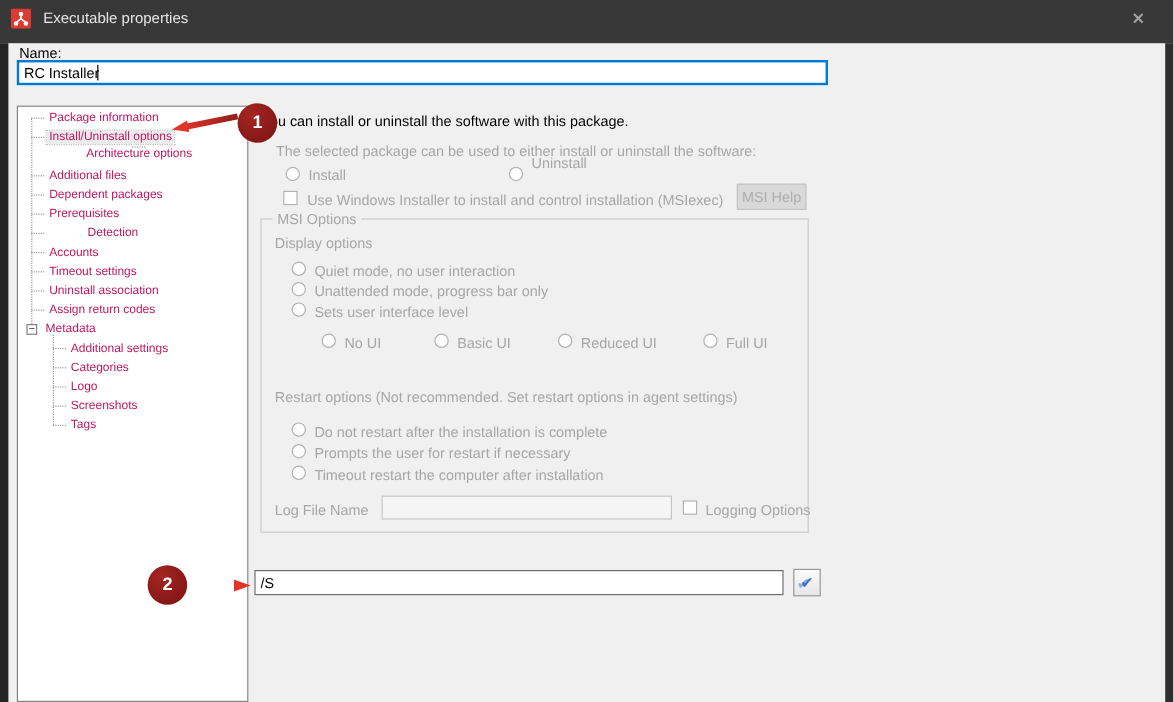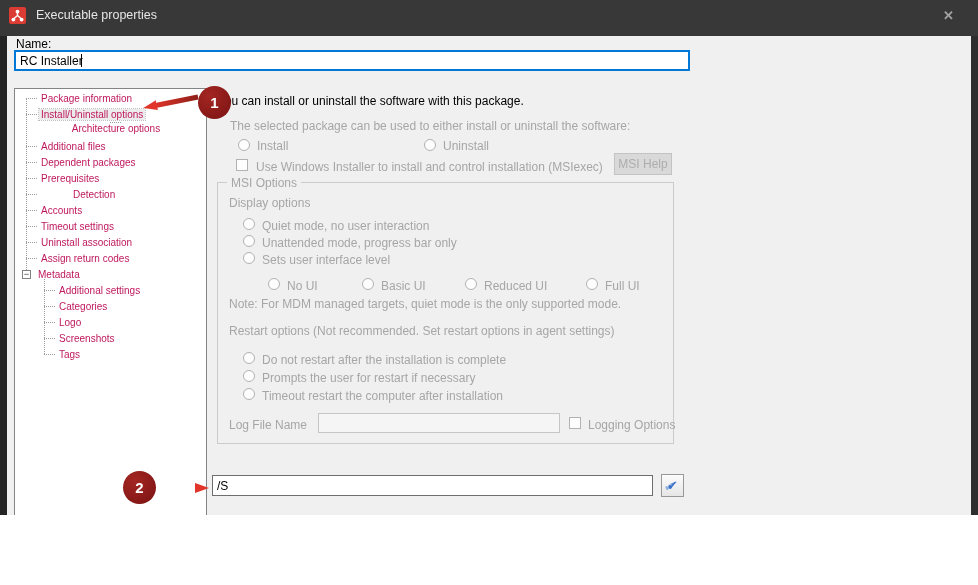--- a/index.html
+++ b/index.html
@@ -1,16 +1,16 @@
 <!DOCTYPE html>
 <html><head>
 <meta charset="utf-8">
 <style>
   html,body{margin:0;padding:0;background:#fff;}
-  .frame{position:relative;width:978px;height:515px;background:#f0f0f0;
+  .frame{position:relative;width:978px;height:585px;background:#f0f0f0;
          font-family:"Liberation Sans",sans-serif;overflow:hidden;}
 
   
   .titlebar{position:absolute;left:0;top:0;width:978px;height:36px;background:#383838;
             display:flex;align-items:center;padding:0 0 6px 9px;box-sizing:border-box;}
   .appicon{width:17px;height:17px;margin-right:10px;flex:none;}
   .title{color:#e6e6e6;font-size:12.5px;}
   .close{margin-left:auto;margin-right:24px;color:#a2a2a2;font-size:13px;font-weight:bold;cursor:default;}
   .edge{position:absolute;top:36px;height:549px;background:#242424;}
   .edge.l{left:0;width:7px;}
@@ -166,21 +166,21 @@
         <span class="tlabel">Tags</span>
       </div>
   </div>
 
   <div class="txt" style="left:218px;top:94px;">You can install or uninstall the software with this package.</div>
   <div class="gtxt" style="left:230px;top:119px;">The selected package can be used to either install or uninstall the software:</div>
 
   <span class="radio" style="left:238px;top:139px;"></span>
   <div class="gtxt" style="left:257px;top:139px;">Install</div>
   <span class="radio" style="left:424px;top:139px;"></span>
-  <div class="gtxt" style="left:443px;top:139px;text-align:right;">Uninstall</div>
+  <div class="gtxt" style="left:443px;top:129px;text-align:right;">Uninstall</div>
 
   <span class="cbx" style="left:236px;top:159px;"></span>
   <div class="gtxt" style="left:256px;top:160px;">Use Windows Installer to install and control installation (MSIexec)</div>
   <div class="btn-disabled">MSI Help</div>
 
   <div class="groupbox"></div>
   <div class="legend">MSI Options</div>
   <div class="gtxt" style="left:229px;top:196px;">Display options</div>
 
   <span class="radio" style="left:243px;top:218px;"></span>
@@ -192,21 +192,20 @@
 
   <span class="radio" style="left:268px;top:278px;"></span>
   <div class="gtxt" style="left:287px;top:279px;">No UI</div>
   <span class="radio" style="left:362px;top:278px;"></span>
   <div class="gtxt" style="left:381px;top:279px;">Basic UI</div>
   <span class="radio" style="left:465px;top:278px;"></span>
   <div class="gtxt" style="left:484px;top:279px;">Reduced UI</div>
   <span class="radio" style="left:586px;top:278px;"></span>
   <div class="gtxt" style="left:605px;top:279px;">Full UI</div>
 
-  <div class="gtxt" style="left:229px;top:297px;">Note: For MDM managed targets, quiet mode is the only supported mode.</div>
   <div class="gtxt" style="left:229px;top:324px;">Restart options (Not recommended. Set restart options in agent settings)</div>
 
   <span class="radio" style="left:243px;top:352px;"></span>
   <div class="gtxt" style="left:262px;top:353px;">Do not restart after the installation is complete</div>
   <span class="radio" style="left:243px;top:370px;"></span>
   <div class="gtxt" style="left:262px;top:371px;">Prompts the user for restart if necessary</div>
   <span class="radio" style="left:243px;top:388px;"></span>
   <div class="gtxt" style="left:262px;top:389px;">Timeout restart the computer after installation</div>
 
   <div class="gtxt" style="left:229px;top:418px;">Log File Name</div>

